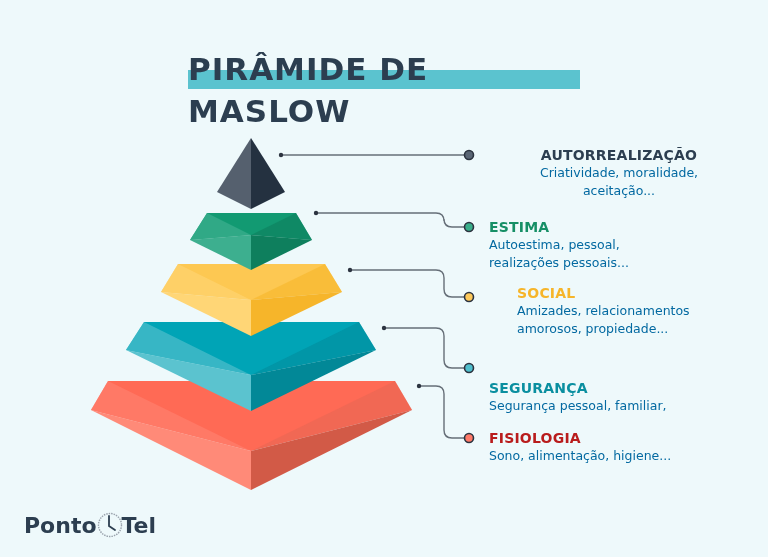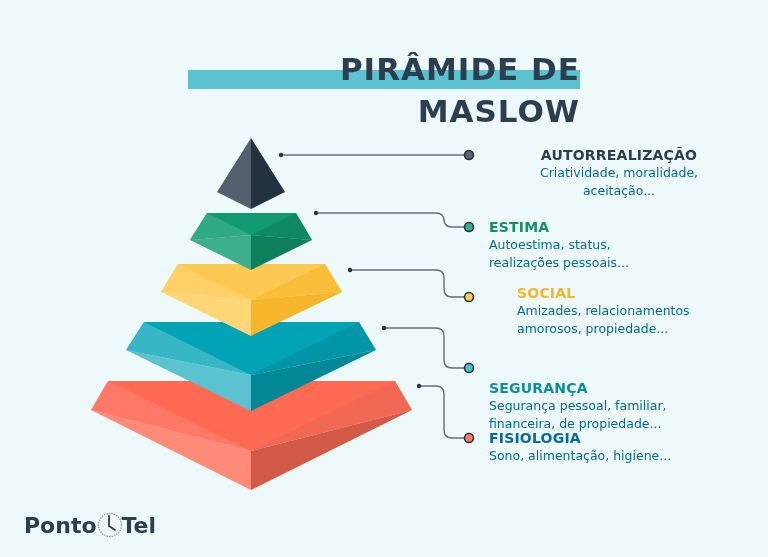--- a/index.html
+++ b/index.html
@@ -1,19 +1,19 @@
 <!DOCTYPE html>
 <html><head>
 <meta charset="utf-8">
 <style>
   html, body { margin:0; padding:0; }
   body { width:768px; height:557px; background:#eef9fb; position:relative; overflow:hidden; font-family:"DejaVu Sans", sans-serif; }
   .title-wrap { position:absolute; left:188px; top:48px; width:392px; height:44px; }
   .title-bar { position:absolute; left:0; top:22px; width:392px; height:19px; background:#5bc3cf; }
-  .title { position:absolute; left:0; top:0; width:392px; text-align:right; font-family:"DejaVu Sans", sans-serif; font-weight:bold; font-size:31px; letter-spacing:1px; color:#2c3e50; line-height:42px; }
+  .title { position:absolute; left:0; top:0; width:392px; text-align:left; font-family:"DejaVu Sans", sans-serif; font-weight:bold; font-size:31px; letter-spacing:1px; color:#2c3e50; line-height:42px; }
   svg.diagram { position:absolute; left:0; top:0; }
   .level { position:absolute; left:489px; width:260px; }
   .level-name { font-family:"DejaVu Sans", sans-serif; font-weight:bold; font-size:14px; line-height:18px; letter-spacing:0.2px; }
   .level-desc { font-family:"DejaVu Sans", sans-serif; font-size:12.5px; line-height:18px; color:#0369a1; }
   .logo { position:absolute; left:24px; top:509px; height:32px; display:flex; align-items:center; }
   .logo-text { font-family:"DejaVu Sans", sans-serif; font-weight:bold; font-size:22px; color:#2c3e50; }
   .logo-clock { width:28px; height:28px; margin:0 -2px 0 -1px; }
 </style>
 </head>
 <body>
@@ -86,35 +86,34 @@
   </g>
 </svg>
 
 <div class="level" style="top:146px;text-align:center;">
   <div class="level-name" style="color:#2c3e50;">AUTORREALIZAÇÃO</div>
   <div class="level-desc">Criatividade, moralidade,</div>
   <div class="level-desc">aceitação...</div>
 </div>
 <div class="level" style="top:218px;">
   <div class="level-name" style="color:#168f66;">ESTIMA</div>
-  <div class="level-desc">Autoestima, status,</div>
+  <div class="level-desc">Autoestima, pessoal,</div>
   <div class="level-desc">realizações pessoais...</div>
 </div>
 <div class="level" style="top:284px;margin-left:28px;">
   <div class="level-name" style="color:#f6b52a;">SOCIAL</div>
   <div class="level-desc">Amizades, relacionamentos</div>
   <div class="level-desc">amorosos, propiedade...</div>
 </div>
 <div class="level" style="top:359px;margin-top:20px;">
   <div class="level-name" style="color:#0a8fa0;">SEGURANÇA</div>
   <div class="level-desc">Segurança pessoal, familiar,</div>
-  <div class="level-desc">financeira, de propiedade...</div>
 </div>
 <div class="level" style="top:429px;">
-  <div class="level-name" style="color:#0369a1;">FISIOLOGIA</div>
+  <div class="level-name" style="color:#b91c1c;">FISIOLOGIA</div>
   <div class="level-desc">Sono, alimentação, higiene...</div>
 </div>
 
 <div class="logo">
   <span class="logo-text">Ponto</span>
   <svg class="logo-clock" viewBox="0 0 28 28">
     <circle cx="14" cy="14" r="11.5" fill="none" stroke="#9aa3ad" stroke-width="1.4" stroke-dasharray="1.5 1"></circle>
     <path d="M13,5 L13,15 L19,19" fill="none" stroke="#2c3e50" stroke-width="1.8" stroke-linecap="round"></path>
   </svg>
   <span class="logo-text">Tel</span>

